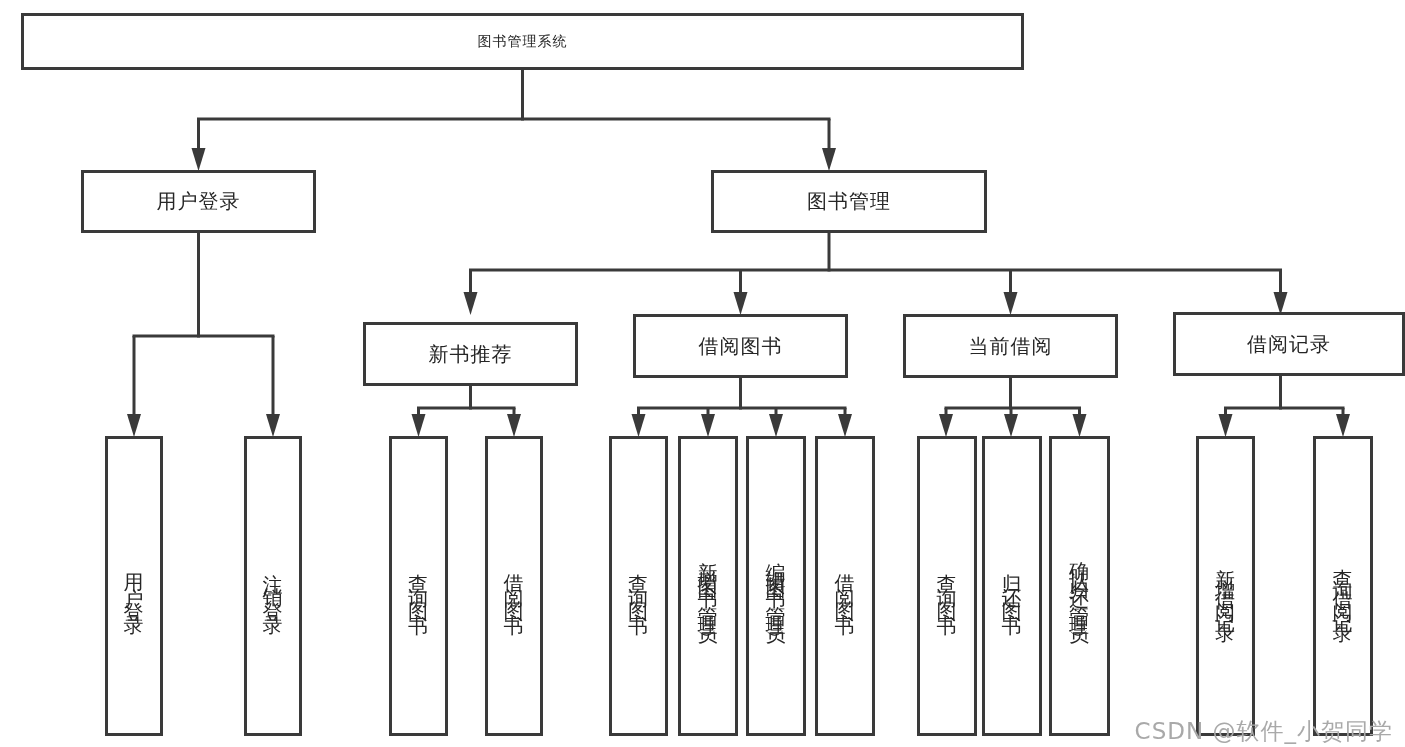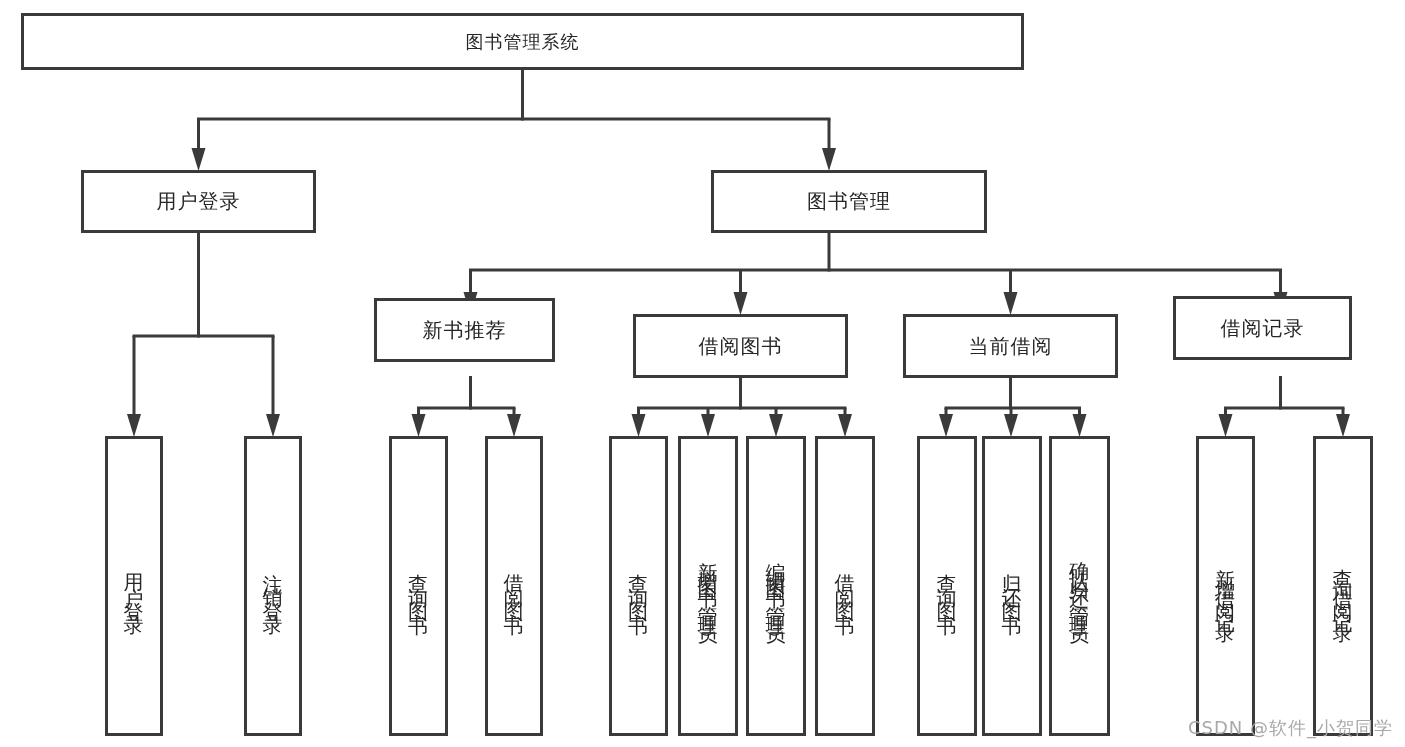--- a/index.html
+++ b/index.html
@@ -27,41 +27,41 @@
     border:3px solid var(--line);
     background:#fff;
     display:flex;align-items:center;justify-content:center;
   }
   .node span{
     font-size:20px;
     letter-spacing:1px;
     color:var(--text);
     white-space:nowrap;
   }
-  .node.root span{font-size:18px;}
+  .node.root span{font-size:14px;}
   .leaf{
     position:absolute;
     box-sizing:border-box;
     top:436px;height:300px;
     border:3px solid var(--line);
     background:#fff;
     display:flex;align-items:center;justify-content:center;
   }
   .leaf span{
     writing-mode:vertical-rl;
     text-orientation:mixed;
     font-size:20px;
     line-height:1;
     color:var(--text);
     letter-spacing:11px;
   }
   .watermark{
     position:absolute;
     right:12px;top:716px;
-    font-size:18px;
+    font-size:23px;
     letter-spacing:1px;
     color:var(--wm);
     z-index:10;
     white-space:nowrap;
   }
 </style>
 </head>
 <body>
 
 <div class="stage">
@@ -125,30 +125,30 @@
     <span>图书管理系统</span>
   </div>
 
   <div class="node" style="left:81px;top:170px;width:235px;height:63px;">
     <span>用户登录</span>
   </div>
   <div class="node" style="left:711px;top:170px;width:276px;height:63px;">
     <span>图书管理</span>
   </div>
 
-  <div class="node" style="left:363px;top:298px;width:181px;height:64px;margin-left:11px;">
+  <div class="node" style="left:363px;top:322px;width:215px;height:64px;">
     <span>新书推荐</span>
   </div>
   <div class="node" style="left:633px;top:314px;width:215px;height:64px;">
     <span>借阅图书</span>
   </div>
   <div class="node" style="left:903px;top:314px;width:215px;height:64px;text-align:right;">
     <span>当前借阅</span>
   </div>
-  <div class="node" style="left:1173px;top:296px;width:179px;height:64px;">
+  <div class="node" style="left:1173px;top:312px;width:232px;height:64px;">
     <span>借阅记录</span>
   </div>
 
   <div class="leaf" style="left:105px;width:58px;">
     <span style="letter-spacing: 14px;">用户登录</span>
   </div>
   <div class="leaf" style="left:244px;width:58px;">
     <span style="letter-spacing: 14px;">注销登录</span>
   </div>
 

